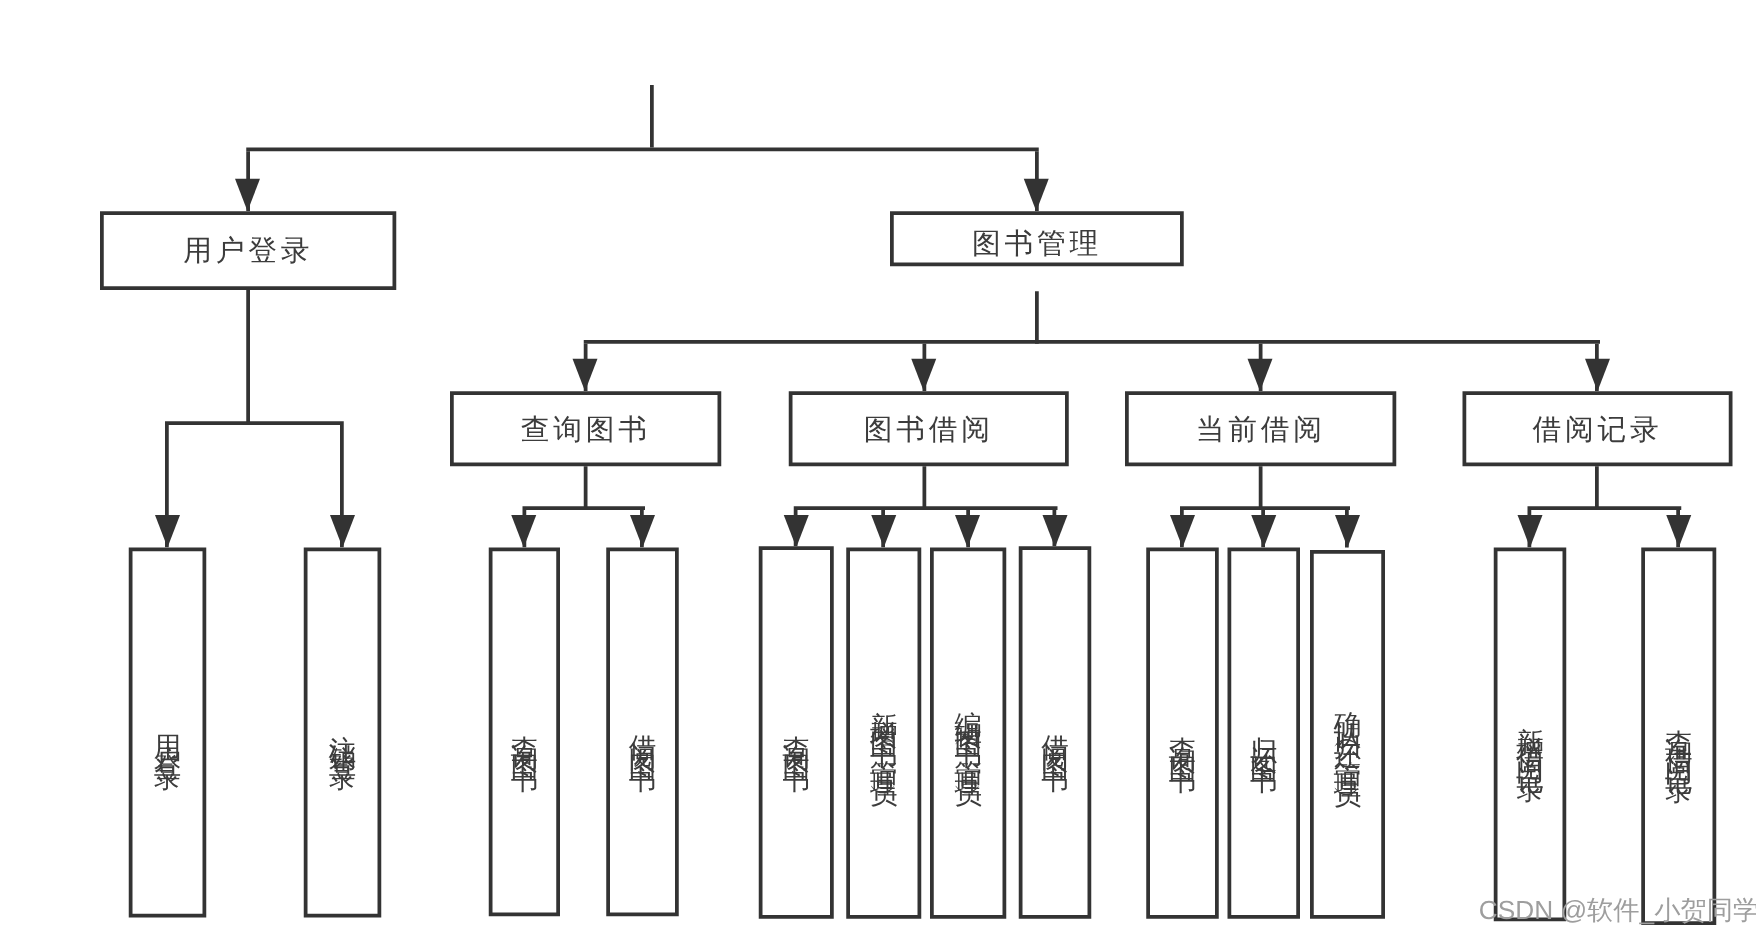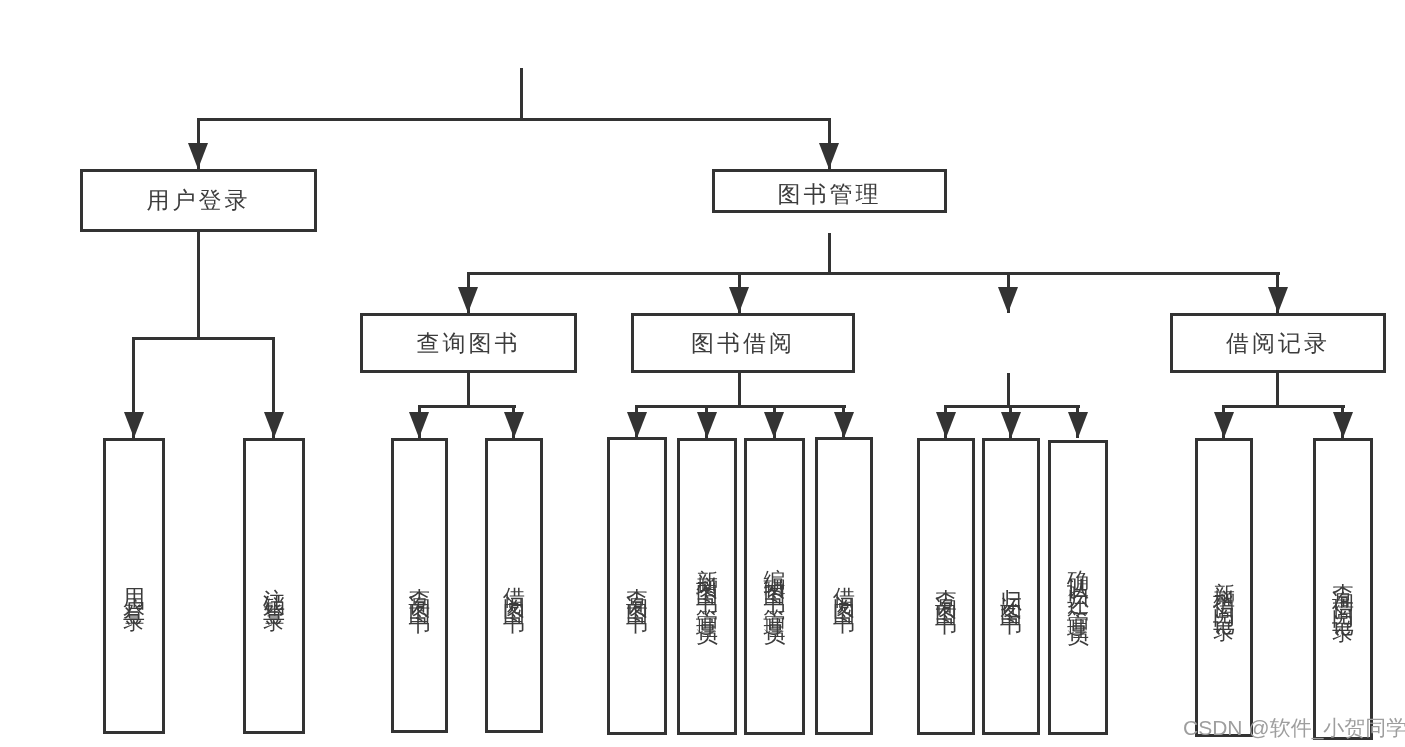--- a/index.html
+++ b/index.html
@@ -91,20 +91,23 @@
   <div class="arrow" style="left:998px; top:287px;"></div>
   <div class="vl" style="left:1276px; top:275px; height:38px;"></div>
   <div class="arrow" style="left:1268px; top:287px;"></div>
 
   <div class="box hbox" style="left:360px; top:313px; width:217px; height:60px;">
     <span>查询图书</span>
   </div>
   <div class="box hbox" style="left:631px; top:313px; width:224px; height:60px;">
     <span>图书借阅</span>
   </div>
+  <div class="box hbox" style="left:900px; top:313px; width:217px; height:60px;">
+    <span>当前借阅</span>
+  </div>
   <div class="box hbox" style="left:1170px; top:313px; width:216px; height:60px;">
     <span>借阅记录</span>
   </div>
 
   <div class="vl" style="left:467px; top:373px; height:35px;"></div>
   <div class="hl" style="left:418px; top:405px; width:98px;"></div>
   <div class="vl" style="left:418px; top:408px; height:30px;"></div>
   <div class="arrow" style="left:409px; top:412px;"></div>
   <div class="vl" style="left:512px; top:408px; height:30px;"></div>
   <div class="arrow" style="left:504px; top:412px;"></div>

